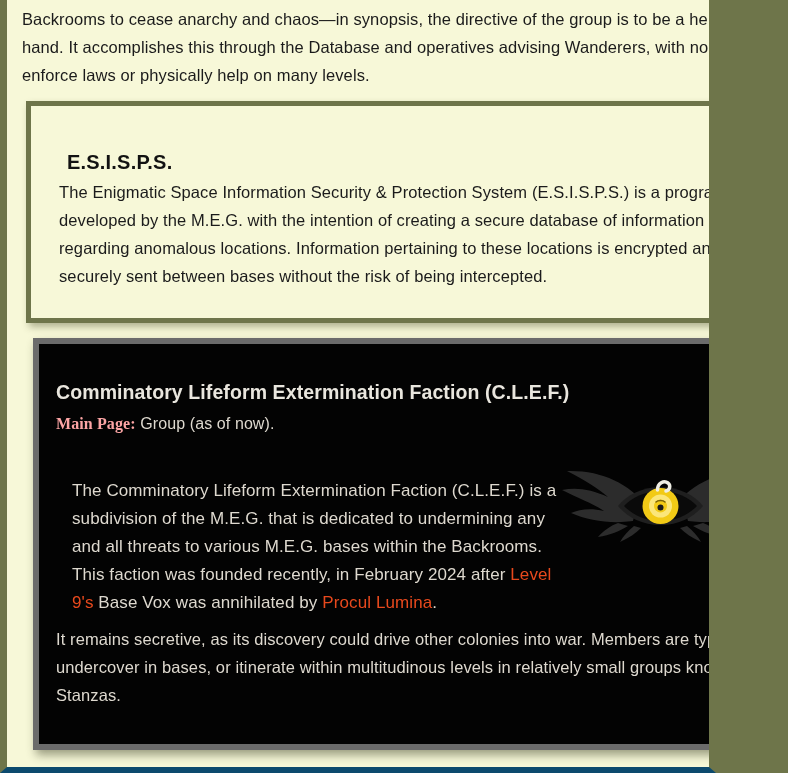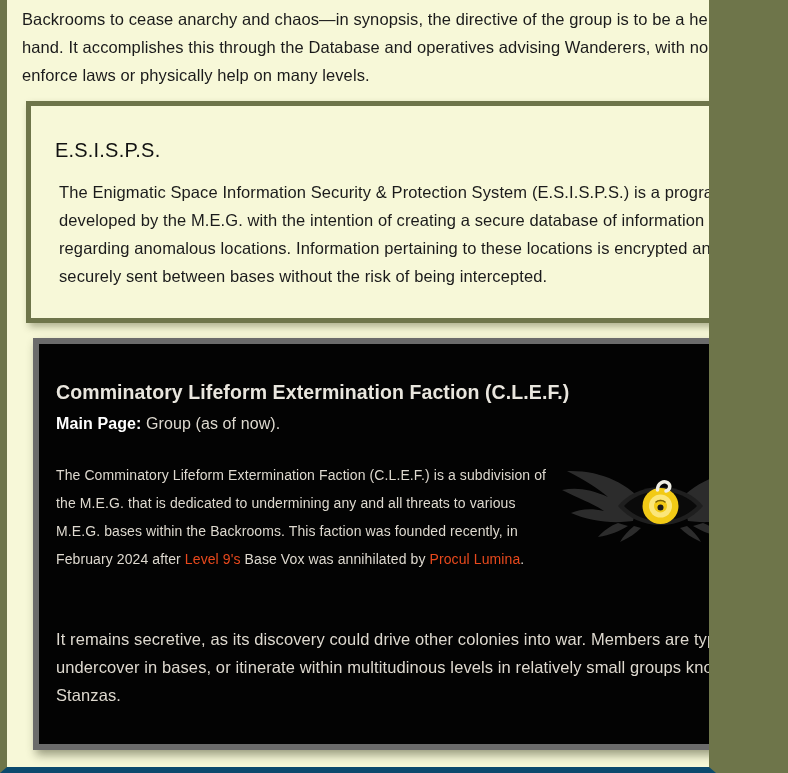--- a/index.html
+++ b/index.html
@@ -63,23 +63,23 @@
   .esisps-inner {
     position: relative;
     width: 100%;
     height: 100%;
     overflow: hidden;
   }
   .esisps-title {
     position: absolute;
     left: 24px;
     top: 33px;
-    margin: 0;
+    margin: 12px;
     font-size: 20px;
-    font-weight: normal;
+    font-weight: bold;
     color: #121212;
     letter-spacing: .2px;
   }
   .esisps-body {
     position: absolute;
     left: 24px;
     top: 68px;
     width: 680px;
     margin: 4px;
     color: #1b1b1b;
@@ -147,30 +147,31 @@
   .clef-mainpage {
     position: absolute;
     left: 17px;
     top: 71px;
     margin: 0;
     font-size: 16px;
     color: #ded9cf;
     letter-spacing: .1px;
   }
   .clef-mainpage b {
-    color: #ffffff;
+    color: #fca5a5;
+    font-family: Liberation Serif, serif;
   }
   .clef-p1 {
     position: absolute;
     left: 17px;
     top: 117px;
     width: 492px;
-    margin: 0;
+    margin: 16px;
     color: #ded9cf;
-    font-size: 14px;
+    font-size: 17px;
     line-height: 28px;
     letter-spacing: .1px;
   }
   .clef-p2 {
     position: absolute;
     left: 17px;
     top: 281px;
     width: 702px;
     margin: 0;
     color: #ded9cf;

